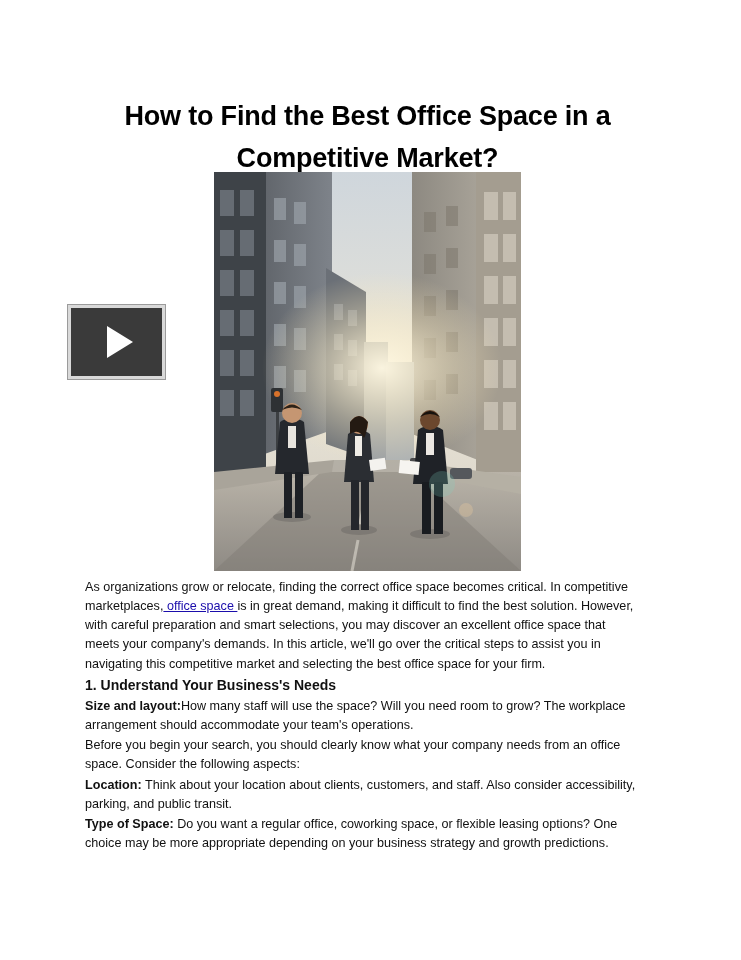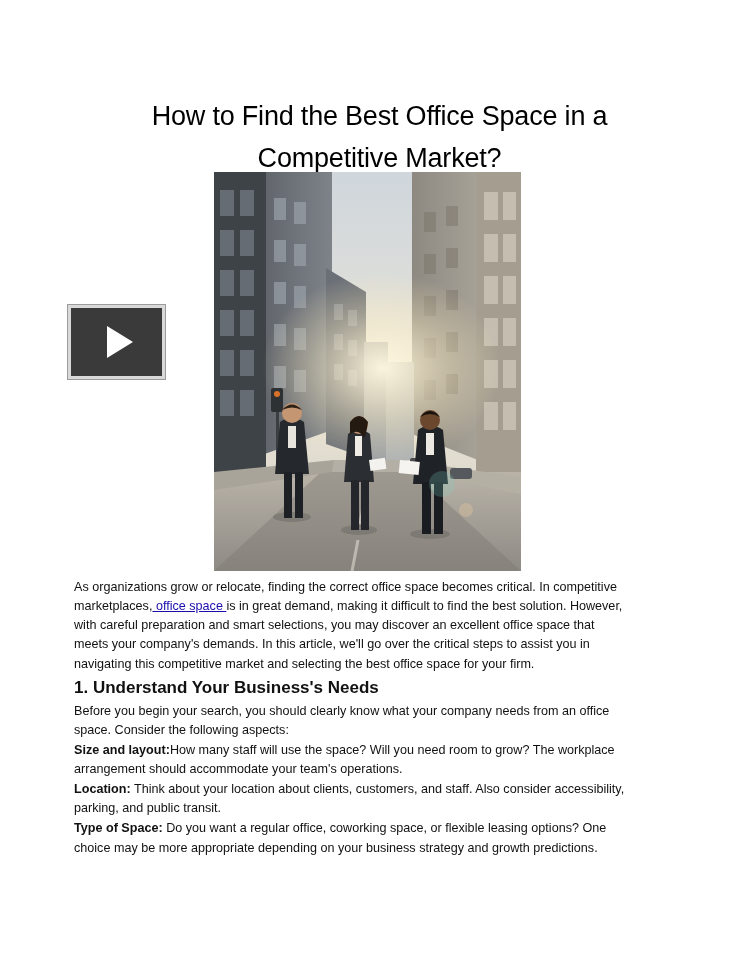--- a/index.html
+++ b/index.html
@@ -19,26 +19,26 @@
     position: relative;
     width: 741px;
     height: 960px;
     background: #ffffff;
     box-sizing: border-box;
   }
 
   
   .title {
     position: absolute;
-    left: 92px;
+    left: 80px;
     top: 78px;
     width: 575px;
     text-align: center;
     font-size: 27px;
-    font-weight: normal;
+    font-weight: bold;
     line-height: 1.55;
     letter-spacing: -0.2px;
     color: #000;
   }
 
   
   .video-thumb {
     position: absolute;
     left: 68px;
     top: 305px;
@@ -69,36 +69,36 @@
     width: 307px;
     height: 399px;
     overflow: hidden;
     background: #6d7176;
   }
   .hero svg { display: block; width: 307px; height: 399px; }
 
   
   .body-text {
     position: absolute;
-    left: 74px;
+    left: 85px;
     top: 578px;
     width: 553px;
     font-size: 12.6px;
     line-height: 1.52;
     color: #111;
   }
   .body-text p { margin: 0 0 1px 0; }
   .lead { margin-bottom: 4px; }
   .link {
     color: #1a0dab;
     text-decoration: underline;
   }
   .subhead {
     font-weight: bold;
-    font-size: 17px;
+    font-size: 14px;
     margin-top: 7px;
     margin-bottom: 2px;
   }
   .runin {
     font-weight: bold;
   }
 </style>
 </head>
 <body>
 
@@ -266,22 +266,22 @@
       <circle cx="228" cy="312" r="13" fill="#7fd7c4" opacity="0.22"></circle>
       <circle cx="252" cy="338" r="7" fill="#ffd9a0" opacity="0.25"></circle>
     </svg>
   </div>
 
   <div class="body-text">
     <p class="lead"><span>As organizations grow or relocate, finding the correct office space becomes critical. In competitive marketplaces,</span><a class="link" href="#"> office space </a><span>is in great demand, making it difficult to find the best solution. However, with careful preparation and smart selections, you may discover an excellent office space that meets your company's demands. In this article, we'll go over the critical steps to assist you in navigating this competitive market and selecting the best office space for your firm.</span></p>
 
     <p class="subhead">1. Understand Your Business's Needs</p>
 
+    <p><span class="runin">Size and layout:</span><span>How many staff will use the space? Will you need room to grow? The workplace arrangement should accommodate your team's operations.</span></p>
+
     <p>Before you begin your search, you should clearly know what your company needs from an office space. Consider the following aspects:</p>
-
-    <p><span class="runin">Size and layout:</span><span>How many staff will use the space? Will you need room to grow? The workplace arrangement should accommodate your team's operations.</span></p>
 
     <p><span class="runin">Location:</span><span> Think about your location about clients, customers, and staff. Also consider accessibility, parking, and public transit.</span></p>
 
     <p><span class="runin">Type of Space:</span><span> Do you want a regular office, coworking space, or flexible leasing options? One choice may be more appropriate depending on your business strategy and growth predictions.</span></p>
   </div>
 
 </div>
 
 </body></html>

